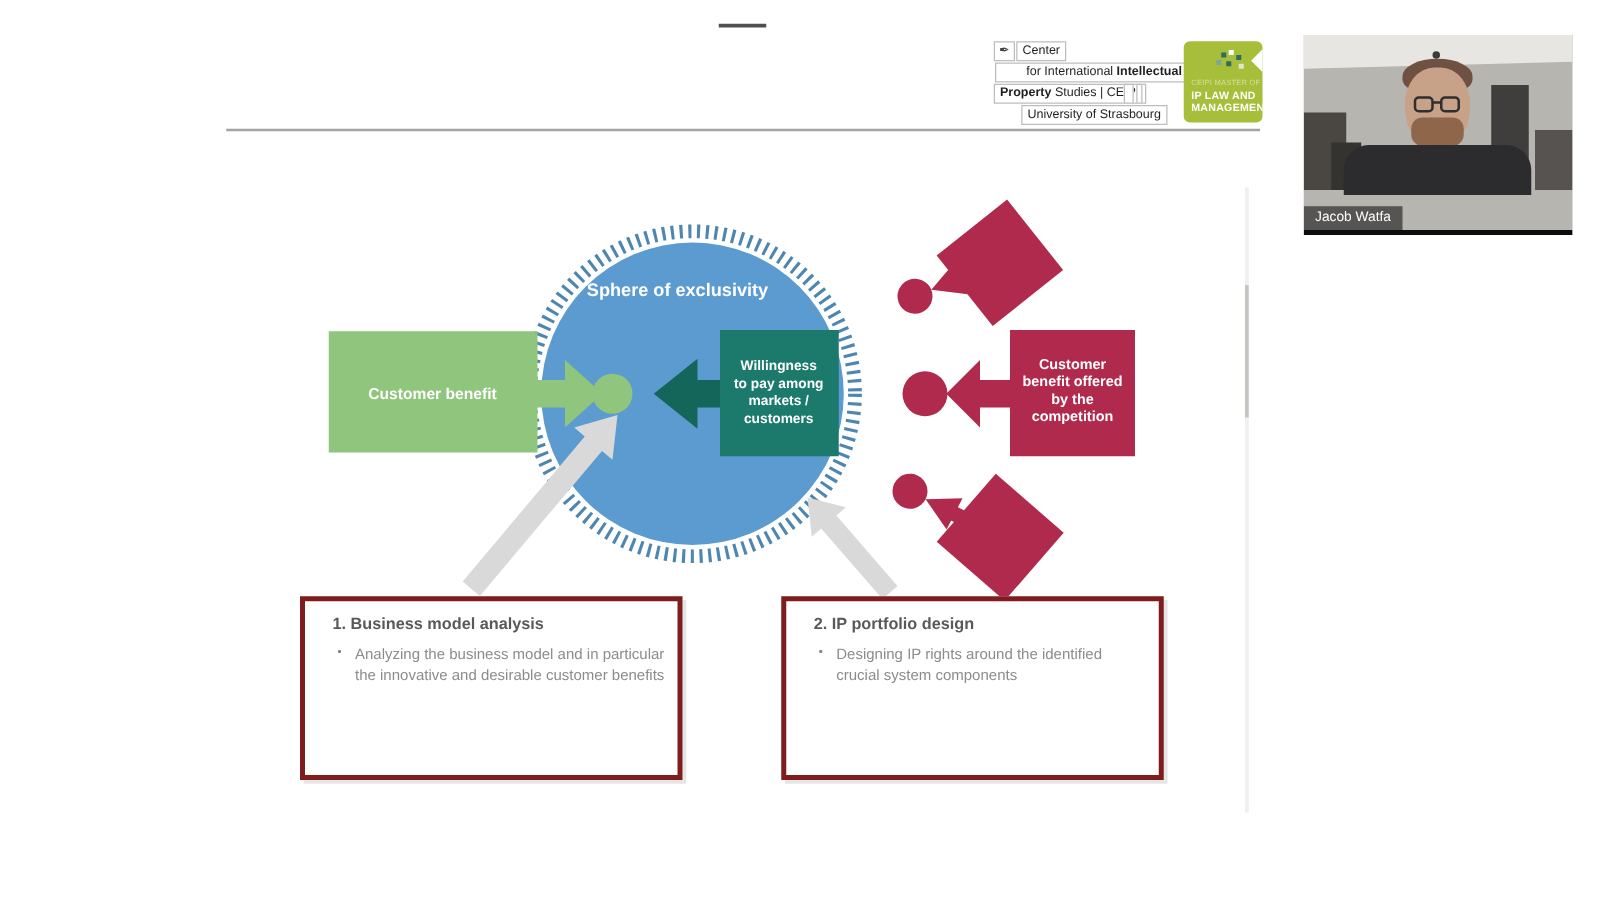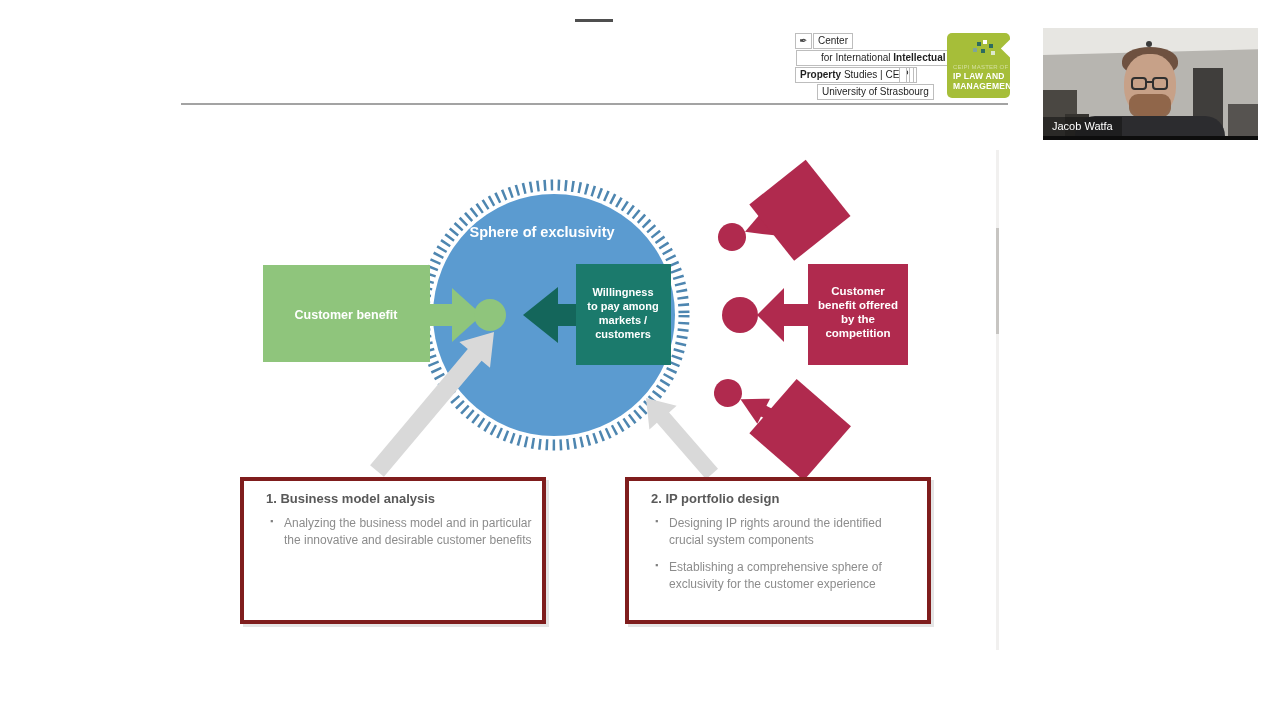--- a/index.html
+++ b/index.html
@@ -45,21 +45,21 @@
   .note-box { position:absolute; width:306px; min-height:147px; background:#fff; border:4px solid #7f1d1d;
               box-shadow:3px 3px 0 rgba(0,0,0,0.10); padding:10px 10px 10px 22px; }
   .note-box.b1 { left:240px; top:477px; }
   .note-box.b2 { left:625px; top:477px; }
   .note-title { font-size:13px; font-weight:bold; color:#595959; }
   .note-list { list-style:none; margin-top:9px; }
   .note-list li { position:relative; padding-left:18px; margin-bottom:9px; font-size:12px; line-height:1.45; color:#8c8c8c; }
   .note-list li::before { content:"▪"; position:absolute; left:4px; top:0; font-size:9px; color:#7f7f7f; }
 
   
-  .cam { position:absolute; left:1043px; top:28px; width:215px; height:112px; background:#b7b5b0; overflow:hidden; }
+  .cam { position:absolute; left:1043px; top:28px; width:215px; height:160px; background:#b7b5b0; overflow:hidden; }
   .cam-ceiling { position:absolute; left:0; top:0; width:100%; height:27px; background:#e7e6e2; transform:skewY(-1.5deg); transform-origin:left; }
   .cam-dot { position:absolute; left:103px; top:13px; width:6px; height:6px; background:#3a3a3a; border-radius:50%; }
   .cam-right-dark { position:absolute; left:150px; top:40px; width:30px; height:84px; background:#403e3c; }
   .cam-right-dark2 { position:absolute; left:185px; top:76px; width:30px; height:48px; background:#565350; }
   .cam-left-dark { position:absolute; left:0; top:62px; width:34px; height:62px; background:#4a4742; }
   .cam-left-dark2 { position:absolute; left:22px; top:86px; width:24px; height:38px; background:#35332f; }
   .cam-hair { position:absolute; left:79px; top:19px; width:56px; height:28px; background:#6e5140; border-radius:50% 50% 40% 40%; }
   .cam-head { position:absolute; left:81px; top:26px; width:52px; height:64px; background:#c7a188; border-radius:45% 45% 48% 48%; }
   .cam-beard { position:absolute; left:86px; top:66px; width:42px; height:26px; background:#8a5f44; border-radius:9px 9px 46% 46%; opacity:.9; }
   .cam-glass { position:absolute; width:16px; height:13px; border:2px solid #2f2f2f; border-radius:4px; top:49px; }
@@ -152,21 +152,20 @@
     <div class="note-title">1. Business model analysis</div>
     <ul class="note-list">
       <li>Analyzing the business model and in particular the innovative and desirable customer benefits</li>
     </ul>
   </div>
 
   <div class="note-box b2">
     <div class="note-title">2. IP portfolio design</div>
     <ul class="note-list">
       <li>Designing IP rights around the identified crucial system components</li>
-      <li>Establishing a comprehensive sphere of exclusivity for the customer experience</li>
     </ul>
   </div>
 
   <div class="scroll-track">
     <div class="scroll-thumb"></div>
   </div>
 
   <div class="cam">
     <div class="cam-ceiling"></div>
     <div class="cam-dot"></div>

